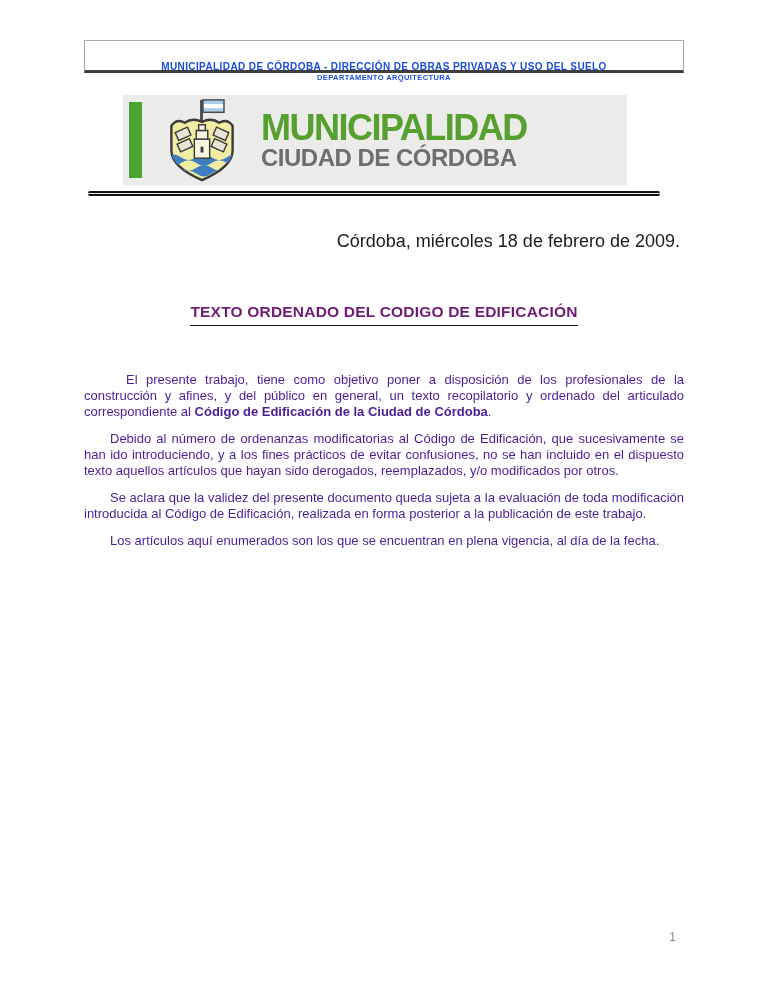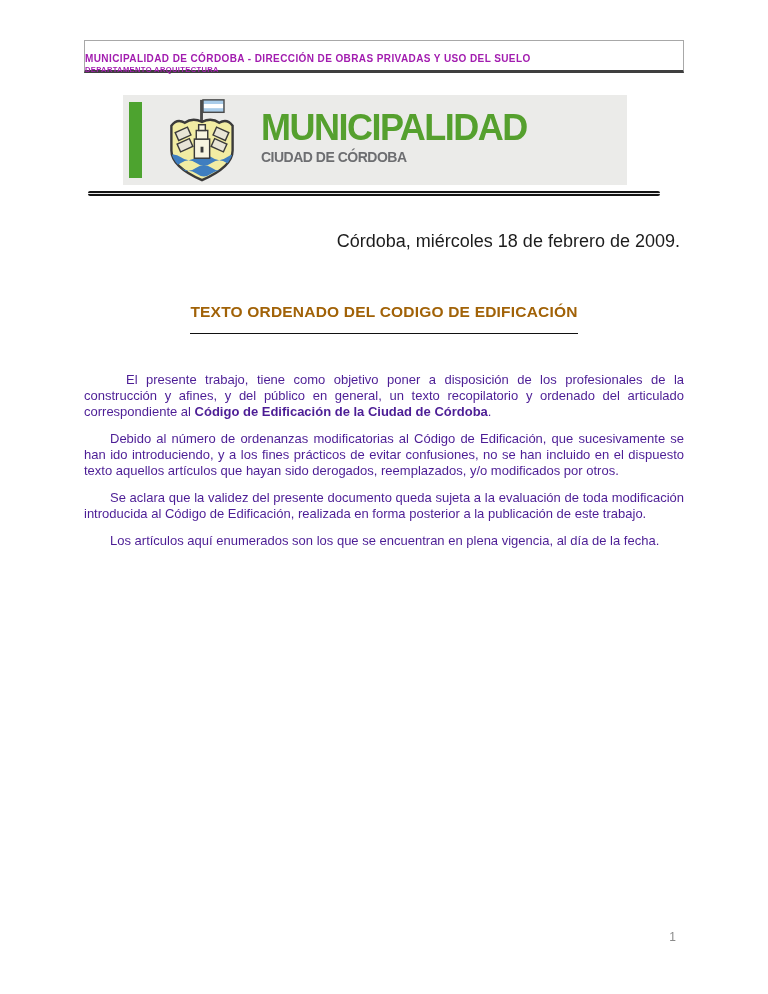--- a/index.html
+++ b/index.html
@@ -19,24 +19,24 @@
   
   .header-box {
     position: absolute;
     left: 84px;
     top: 40px;
     width: 600px;
     height: 33px;
     box-sizing: border-box;
     border: 1px solid #a8a8a8;
     border-bottom: 3px solid #3f3f3f;
-    text-align: left;
-    color: #a21caf;
-    font-weight: bold;
-    padding-top: 12px;
+    text-align: center;
+    color: #1d4ed8;
+    font-weight: bold;
+    padding-top: 20px;
   }
   .header-line1 { font-size: 10px; letter-spacing: 0.4px; line-height: 12px; }
   .header-line2 { font-size: 7.5px; letter-spacing: 0.4px; line-height: 10px; }
 
   
   .logo-box {
     position: absolute;
     left: 123px;
     top: 95px;
     width: 504px;
@@ -62,21 +62,21 @@
     top: 14px;
   }
   .wordmark-main {
     font-size: 36px;
     font-weight: bold;
     letter-spacing: -1.5px;
     color: #55a02e;
     line-height: 38px;
   }
   .wordmark-sub {
-    font-size: 14px;
+    font-size: 24px;
     font-weight: bold;
     letter-spacing: -0.5px;
     color: #6d6e71;
     line-height: 19px;
     margin-top: 1px;
   }
 
   
   .rule {
     position: absolute;
@@ -103,24 +103,24 @@
   .title-row {
     position: absolute;
     left: 84px;
     top: 303px;
     width: 600px;
     text-align: center;
   }
   .doc-title {
     font-size: 15.5px;
     font-weight: bold;
-    color: #a16207;
+    color: #701a75;
     letter-spacing: 0.2px;
     border-bottom: 1.5px solid #111111;
-    padding-bottom: 13px;
+    padding-bottom: 5px;
   }
 
   
   .body-text {
     position: absolute;
     left: 84px;
     top: 372px;
     width: 600px;
     font-size: 13px;
     line-height: 16px;

